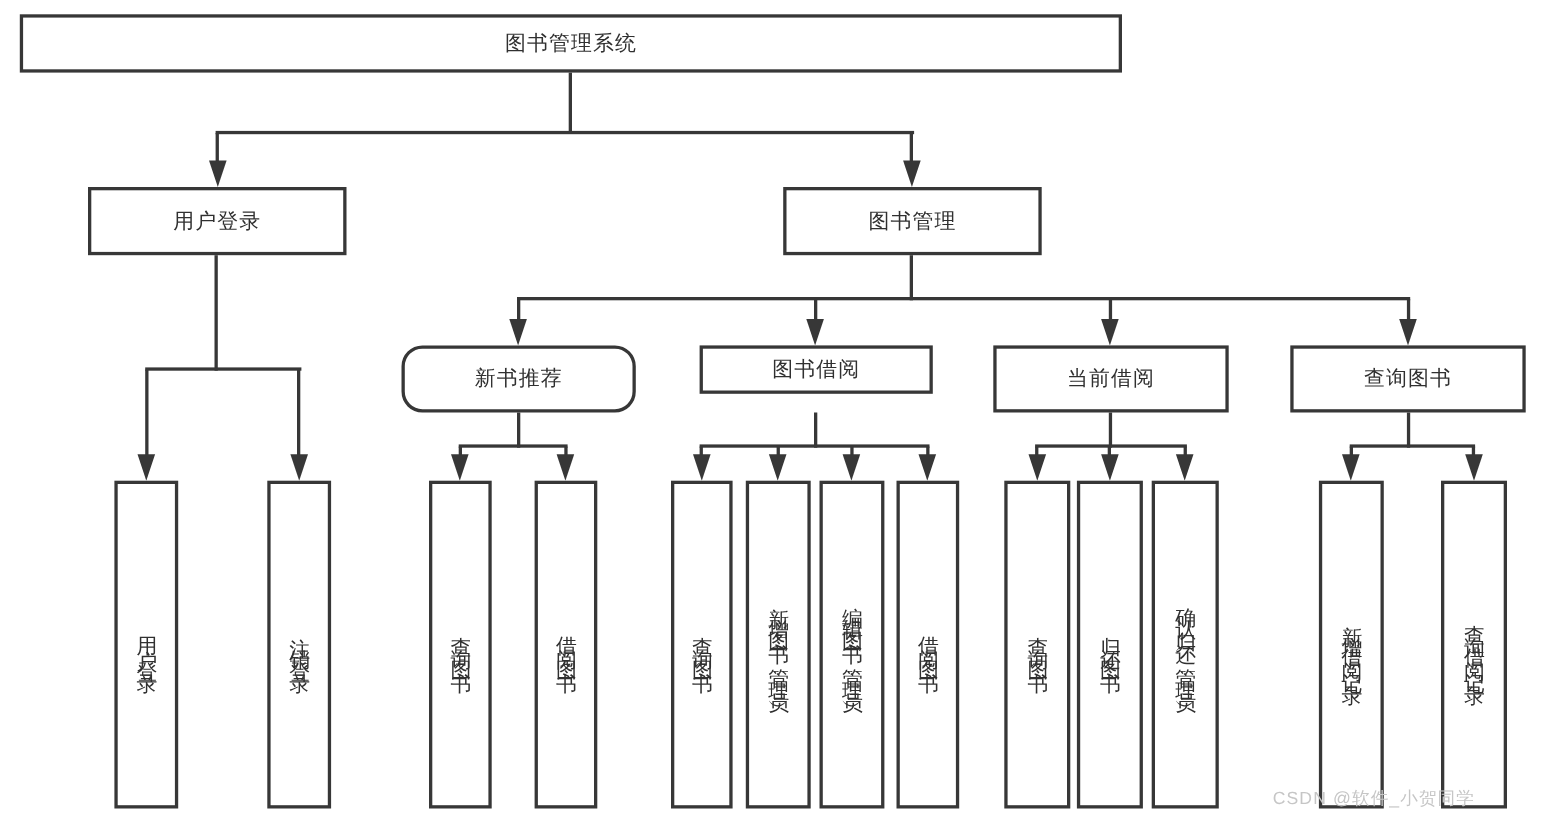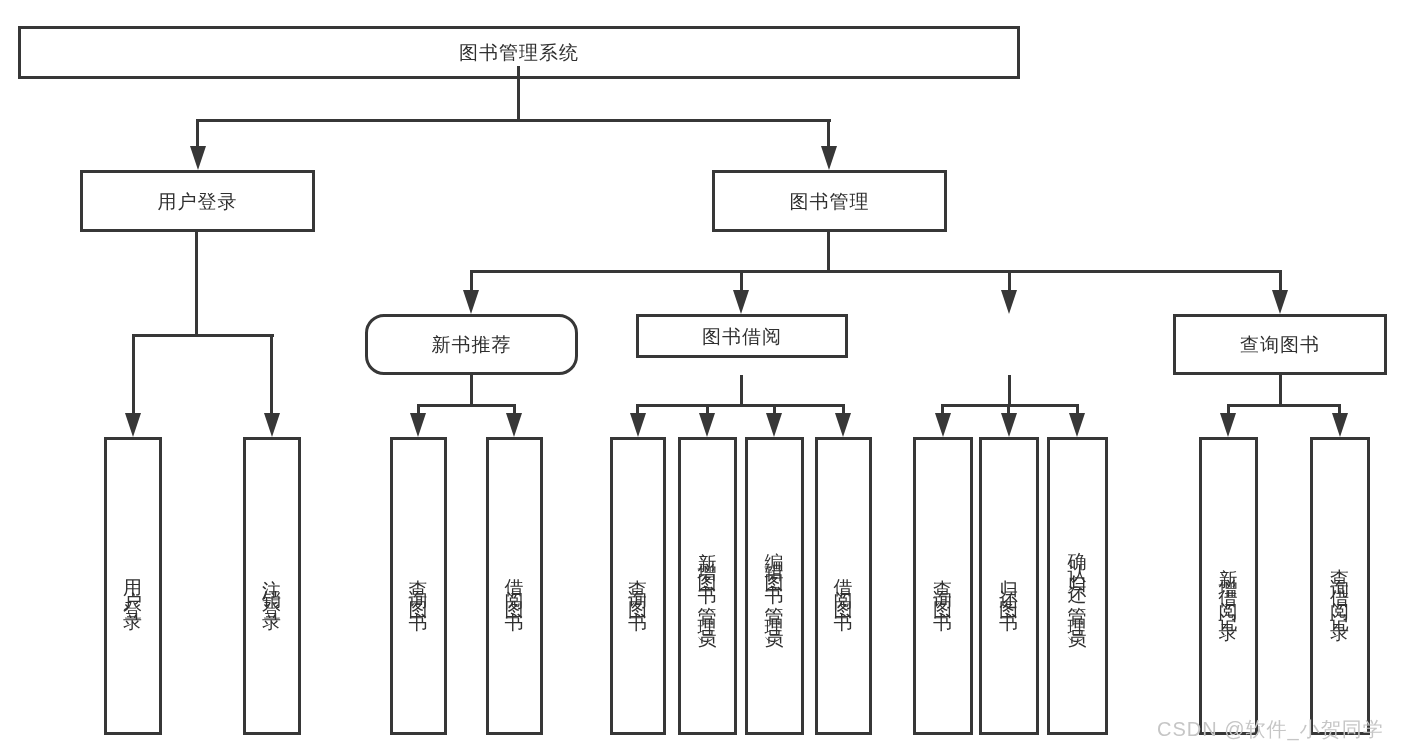--- a/index.html
+++ b/index.html
@@ -25,29 +25,29 @@
   }
   .vline{position:absolute;width:3px;background:var(--line);}
   .hline{position:absolute;height:3px;background:var(--line);}
   .arrow{
     position:absolute;width:0;height:0;
     border-left:8px solid transparent;border-right:8px solid transparent;
     border-top:24px solid var(--line);
   }
   .watermark{
     position:absolute;left:1157px;top:716px;z-index:10;
-    font-size:20px;color:var(--wm);letter-spacing:1px;white-space:nowrap;
+    font-size:16px;color:var(--wm);letter-spacing:1px;white-space:nowrap;
   }
 </style>
 </head>
 <body>
 
 <div class="canvas">
 
-  <div class="node" style="left:18px;top:13px;width:1002px;height:53px;margin-top:13px;">
+  <div class="node" style="left:18px;top:13px;width:1002px;height:53px;">
     <span>图书管理系统</span>
   </div>
 
   <div class="vline" style="left:517px;top:66px;height:55px;"></div>
   <div class="hline" style="left:196px;top:119px;width:635px;"></div>
   <div class="vline" style="left:196px;top:121px;height:30px;"></div>
   <div class="arrow" style="left:190px;top:146px;"></div>
   <div class="vline" style="left:827px;top:121px;height:30px;"></div>
   <div class="arrow" style="left:821px;top:146px;"></div>
 
@@ -74,20 +74,23 @@
   <div class="vline" style="left:1008px;top:272px;height:21px;"></div>
   <div class="arrow" style="left:1001px;top:290px;"></div>
   <div class="vline" style="left:1279px;top:272px;height:21px;"></div>
   <div class="arrow" style="left:1272px;top:290px;"></div>
 
   <div class="node" style="left:365px;top:314px;width:213px;height:61px;border-radius:19px;">
     <span>新书推荐</span>
   </div>
   <div class="node" style="left:636px;top:314px;width:212px;height:44px;">
     <span>图书借阅</span>
+  </div>
+  <div class="node" style="left:903px;top:314px;width:214px;height:61px;">
+    <span>当前借阅</span>
   </div>
   <div class="node" style="left:1173px;top:314px;width:214px;height:61px;">
     <span>查询图书</span>
   </div>
 
   <div class="vline" style="left:470px;top:375px;height:32px;"></div>
   <div class="hline" style="left:417px;top:404px;width:99px;"></div>
   <div class="vline" style="left:417px;top:406px;height:10px;"></div>
   <div class="arrow" style="left:410px;top:413px;"></div>
   <div class="vline" style="left:513px;top:406px;height:10px;"></div>

